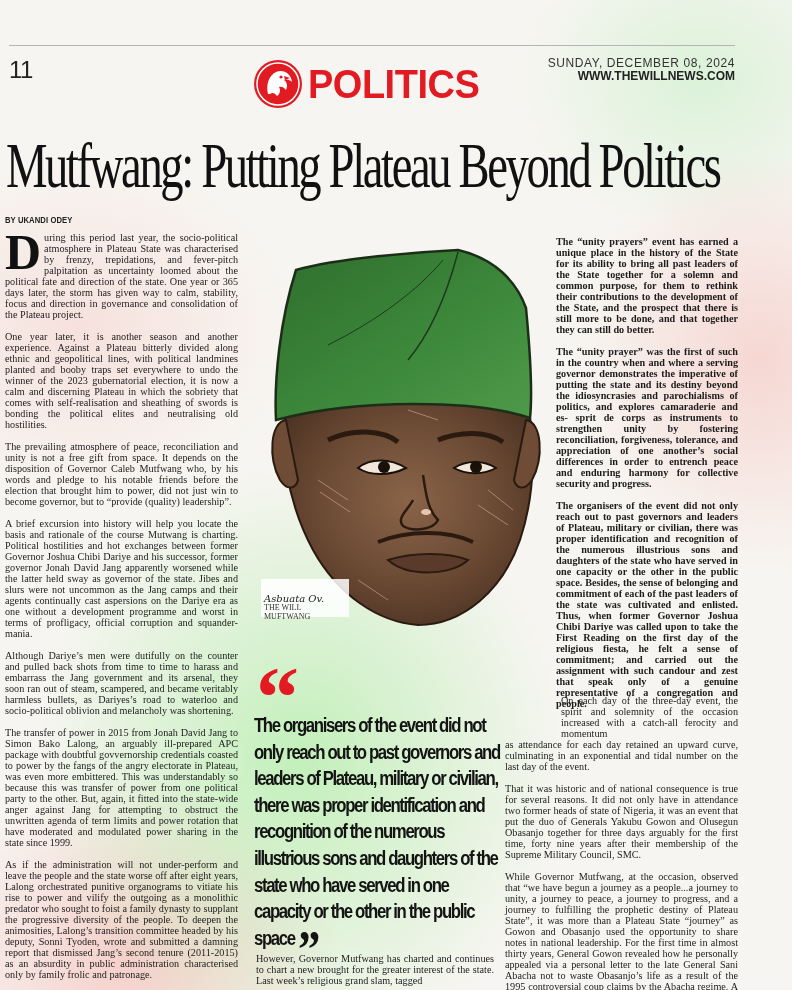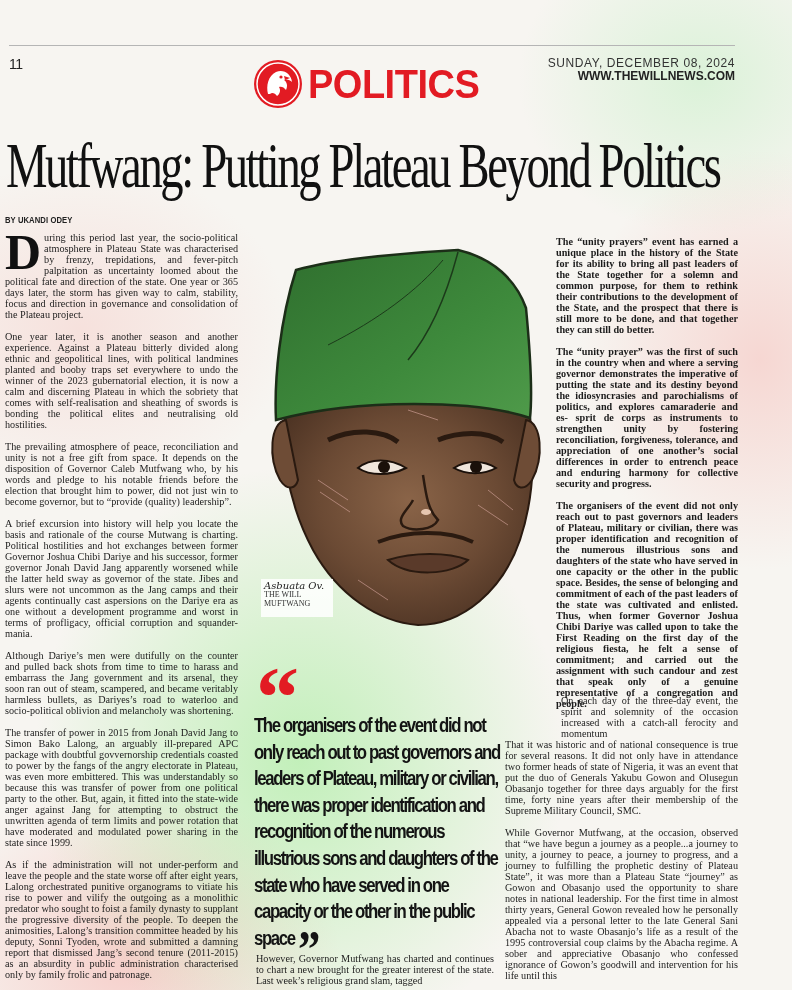--- a/index.html
+++ b/index.html
@@ -10,39 +10,39 @@
     color: #1a1a1a;
     background:
       radial-gradient(ellipse 380px 420px at 300px 760px, rgba(150,235,140,0.55), rgba(150,235,140,0) 70%),
       radial-gradient(ellipse 300px 260px at 130px 960px, rgba(245,175,170,0.55), rgba(245,175,170,0) 70%),
       radial-gradient(ellipse 260px 300px at 760px 360px, rgba(245,190,185,0.55), rgba(245,190,185,0) 70%),
       radial-gradient(ellipse 260px 220px at 700px 80px, rgba(200,240,200,0.6), rgba(200,240,200,0) 70%),
       radial-gradient(ellipse 300px 240px at 80px 330px, rgba(245,205,200,0.5), rgba(245,205,200,0) 70%),
       #f7f5f1;
   }
   .top-rule { position: absolute; left: 9px; top: 45px; width: 726px; height: 1px; background: #b5b5b5; }
-  .page-num { position: absolute; left: 9px; top: 56px; font-family: "Liberation Sans", sans-serif; font-size: 14px; color: #222; letter-spacing: -0.5px; }
+  .page-num { position: absolute; left: 9px; top: 56px; font-family: "Liberation Sans", sans-serif; font-size: 24px; color: #222; letter-spacing: -0.5px; }
   .logo { position: absolute; left: 254px; top: 60px; display: flex; align-items: center; }
   .logo-badge { width: 48px; height: 48px; border-radius: 50%; background: #e21b23; position: relative; overflow: hidden; }
   .logo-badge svg { position: absolute; left: 0; top: 0; }
   .logo-text { font-family: "Liberation Sans", sans-serif; font-weight: 700; font-size: 38px; color: #e21b23; margin-left: 6px; letter-spacing: -0.5px; transform: scaleY(1.08); }
   .dateline { position: absolute; right: 57px; top: 57px; text-align: right; font-family: "Liberation Sans", sans-serif; font-size: 12px; line-height: 13px; color: #333; letter-spacing: 0.6px; }
   .dateline .url { font-weight: 700; color: #222; letter-spacing: 0; }
   .headline { position: absolute; left: 6px; top: 134px; font-family: "Liberation Serif", serif; font-size: 63px; line-height: 64px; color: #111; letter-spacing: -3.2px; transform: scaleX(0.74); transform-origin: left top; white-space: nowrap; font-weight: 400; }
   .byline { position: absolute; left: 5px; top: 215px; font-family: "Liberation Sans", sans-serif; font-size: 8.5px; font-weight: 700; letter-spacing: 0.1px; color: #222; transform: scaleX(0.9); transform-origin: left top; }
   .col { position: absolute; font-size: 10.2px; line-height: 11px; text-align: justify; color: #1c1c1c; }
   .col p { margin-bottom: 11px; }
   .col-left { left: 5px; top: 232px; width: 233px; }
   .dropcap { float: left; font-size: 50px; line-height: 38px; font-weight: 700; margin: 0px 3px 0 0; padding-top: 1px; color: #111; }
   .col-right { left: 556px; top: 236px; width: 182px; font-weight: bold; }
   .col-right-wide { left: 505px; top: 711px; width: 233px; }
   .col-right-wide .indent-block { margin-left: 56px; }
   .col-mid-bottom { left: 256px; top: 953px; width: 238px; }
   .portrait { position: absolute; left: 258px; top: 230px; width: 285px; height: 400px; }
-  .signature { position: absolute; left: 261px; top: 579px; width: 72px; height: 38px; background: rgba(255,255,255,0.85); padding: 2px 3px; font-size: 8px; line-height: 9px; color: #333; }
+  .signature { position: absolute; left: 261px; top: 579px; width: 88px; height: 38px; background: rgba(255,255,255,0.85); padding: 15px 3px; font-size: 8px; line-height: 9px; color: #333; }
   .signature .sig { font-family: "DejaVu Serif", serif; font-style: italic; font-size: 10px; color: #222; }
   .quote-mark-open { position: absolute; left: 256px; top: 658px; font-family: "Liberation Serif", serif; font-weight: 700; font-size: 86px; line-height: 80px; color: #e21b23; }
   .pullquote { position: absolute; left: 254px; top: 712px; width: 250px; font-family: "Liberation Sans", sans-serif; font-weight: 700; font-size: 19.5px; line-height: 26.6px; color: #141414; letter-spacing: -1.6px; transform: scaleX(0.86); transform-origin: left top; width: 290px; }
   .quote-mark-close { display: inline-block; font-family: "Liberation Serif", serif; font-weight: 700; font-size: 52px; line-height: 20px; color: #141414; vertical-align: -22px; margin-left: 4px; letter-spacing: -4px; }
 </style>
 </head>
 <body>
 
 <div class="top-rule"></div>
 <div class="page-num">11</div>
@@ -136,20 +136,21 @@
 <div class="col col-right">
   <p>The “unity prayers” event has earned a unique place in the history of the State for its ability to bring all past leaders of the State together for a solemn and common purpose, for them to rethink their contributions to the development of the State, and the prospect that there is still more to be done, and that together they can still do better.</p>
   <p>The “unity prayer” was the first of such in the country when and where a serving governor demonstrates the imperative of putting the state and its destiny beyond the idiosyncrasies and parochialisms of politics, and explores camaraderie and es- sprit de corps as instruments to strengthen unity by fostering reconciliation, forgiveness, tolerance, and appreciation of one another’s social differences in order to entrench peace and enduring harmony for collective security and progress.</p>
   <p>The organisers of the event did not only reach out to past governors and leaders of Plateau, military or civilian, there was proper identification and recognition of the numerous illustrious sons and daughters of the state who have served in one capacity or the other in the public space. Besides, the sense of belonging and commitment of each of the past leaders of the state was cultivated and enlisted. Thus, when former Governor Joshua Chibi Dariye was called upon to take the First Reading on the first day of the religious fiesta, he felt a sense of commitment; and carried out the assignment with such candour and zest that speak only of a genuine representative of a congregation and people.</p>
 </div>
 
 <div class="col col-right-wide" style="top:695px;">
   <p style="margin-bottom:0;">
       <span class="indent-block" style="display:block;">On each day of the three-day event, the spirit and solemnity of the occasion increased with a catch-all ferocity and momentum</span>
     </p>
+  <p>as attendance for each day retained an upward curve, culminating in an exponential and tidal number on the last day of the event.</p>
   <p>That it was historic and of national consequence is true for several reasons. It did not only have in attendance two former heads of state of Nigeria, it was an event that put the duo of Generals Yakubu Gowon and Olusegun Obasanjo together for three days arguably for the first time, forty nine years after their membership of the Supreme Military Council, SMC.</p>
   <p>While Governor Mutfwang, at the occasion, observed that “we have begun a journey as a people...a journey to unity, a journey to peace, a journey to progress, and a journey to fulfilling the prophetic destiny of Plateau State”, it was more than a Plateau State “journey” as Gowon and Obasanjo used the opportunity to share notes in national leadership. For the first time in almost thirty years, General Gowon revealed how he personally appealed via a personal letter to the late General Sani Abacha not to waste Obasanjo’s life as a result of the 1995 controversial coup claims by the Abacha regime. A sober and appreciative Obasanjo who confessed ignorance of Gowon’s goodwill and intervention for his life until this</p>
 </div>
 
 <div class="quote-mark-open">“</div>
 <div class="pullquote">
   <span>The organisers of the event did not only reach out to past governors and leaders of Plateau, military or civilian, there was proper identification and recognition of the numerous illustrious sons and daughters of the state who have served in one capacity or the other in the public space</span><span class="quote-mark-close">”</span>
 </div>
 
 <div class="col col-mid-bottom">

